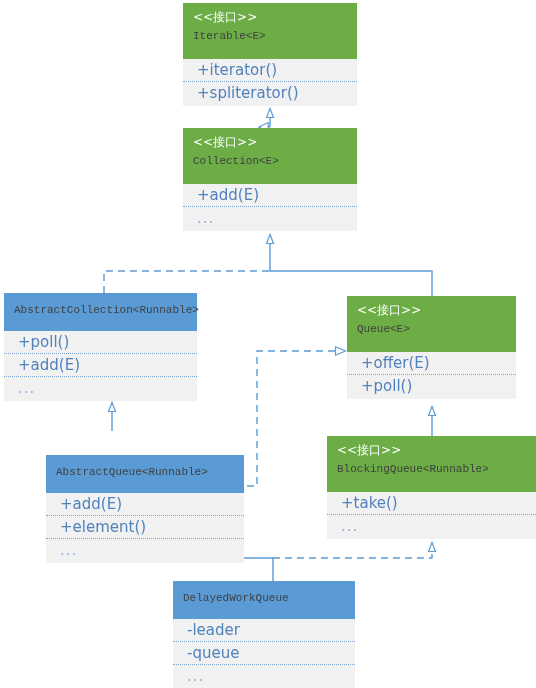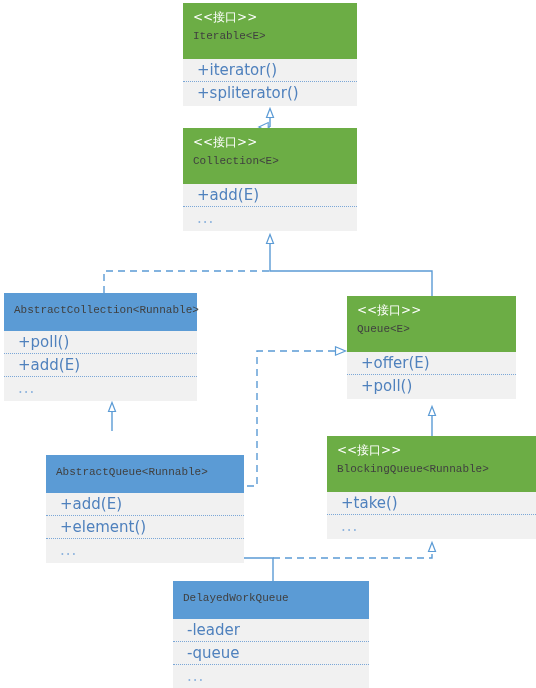--- a/index.html
+++ b/index.html
@@ -184,21 +184,21 @@
     <div class="uml-header iface" style="height:56px;">
       <div class="stereotype">&lt;&lt;接口&gt;&gt;</div>
       <div class="cls-name">BlockingQueue&lt;Runnable&gt;</div>
     </div>
     <div class="uml-members">
       <div class="member">+take()</div>
       <div class="member last ellipsis">...</div>
     </div>
   </div>
 
-  <div class="uml-box" style="left:173px; top:581px; width:196px;">
+  <div class="uml-box" style="left:173px; top:581px; width:182px;">
     <div class="uml-header cls" style="height:38px;">
       <div class="cls-name">DelayedWorkQueue</div>
     </div>
     <div class="uml-members">
       <div class="member">-leader</div>
       <div class="member">-queue</div>
       <div class="member last ellipsis">...</div>
     </div>
   </div>
 

